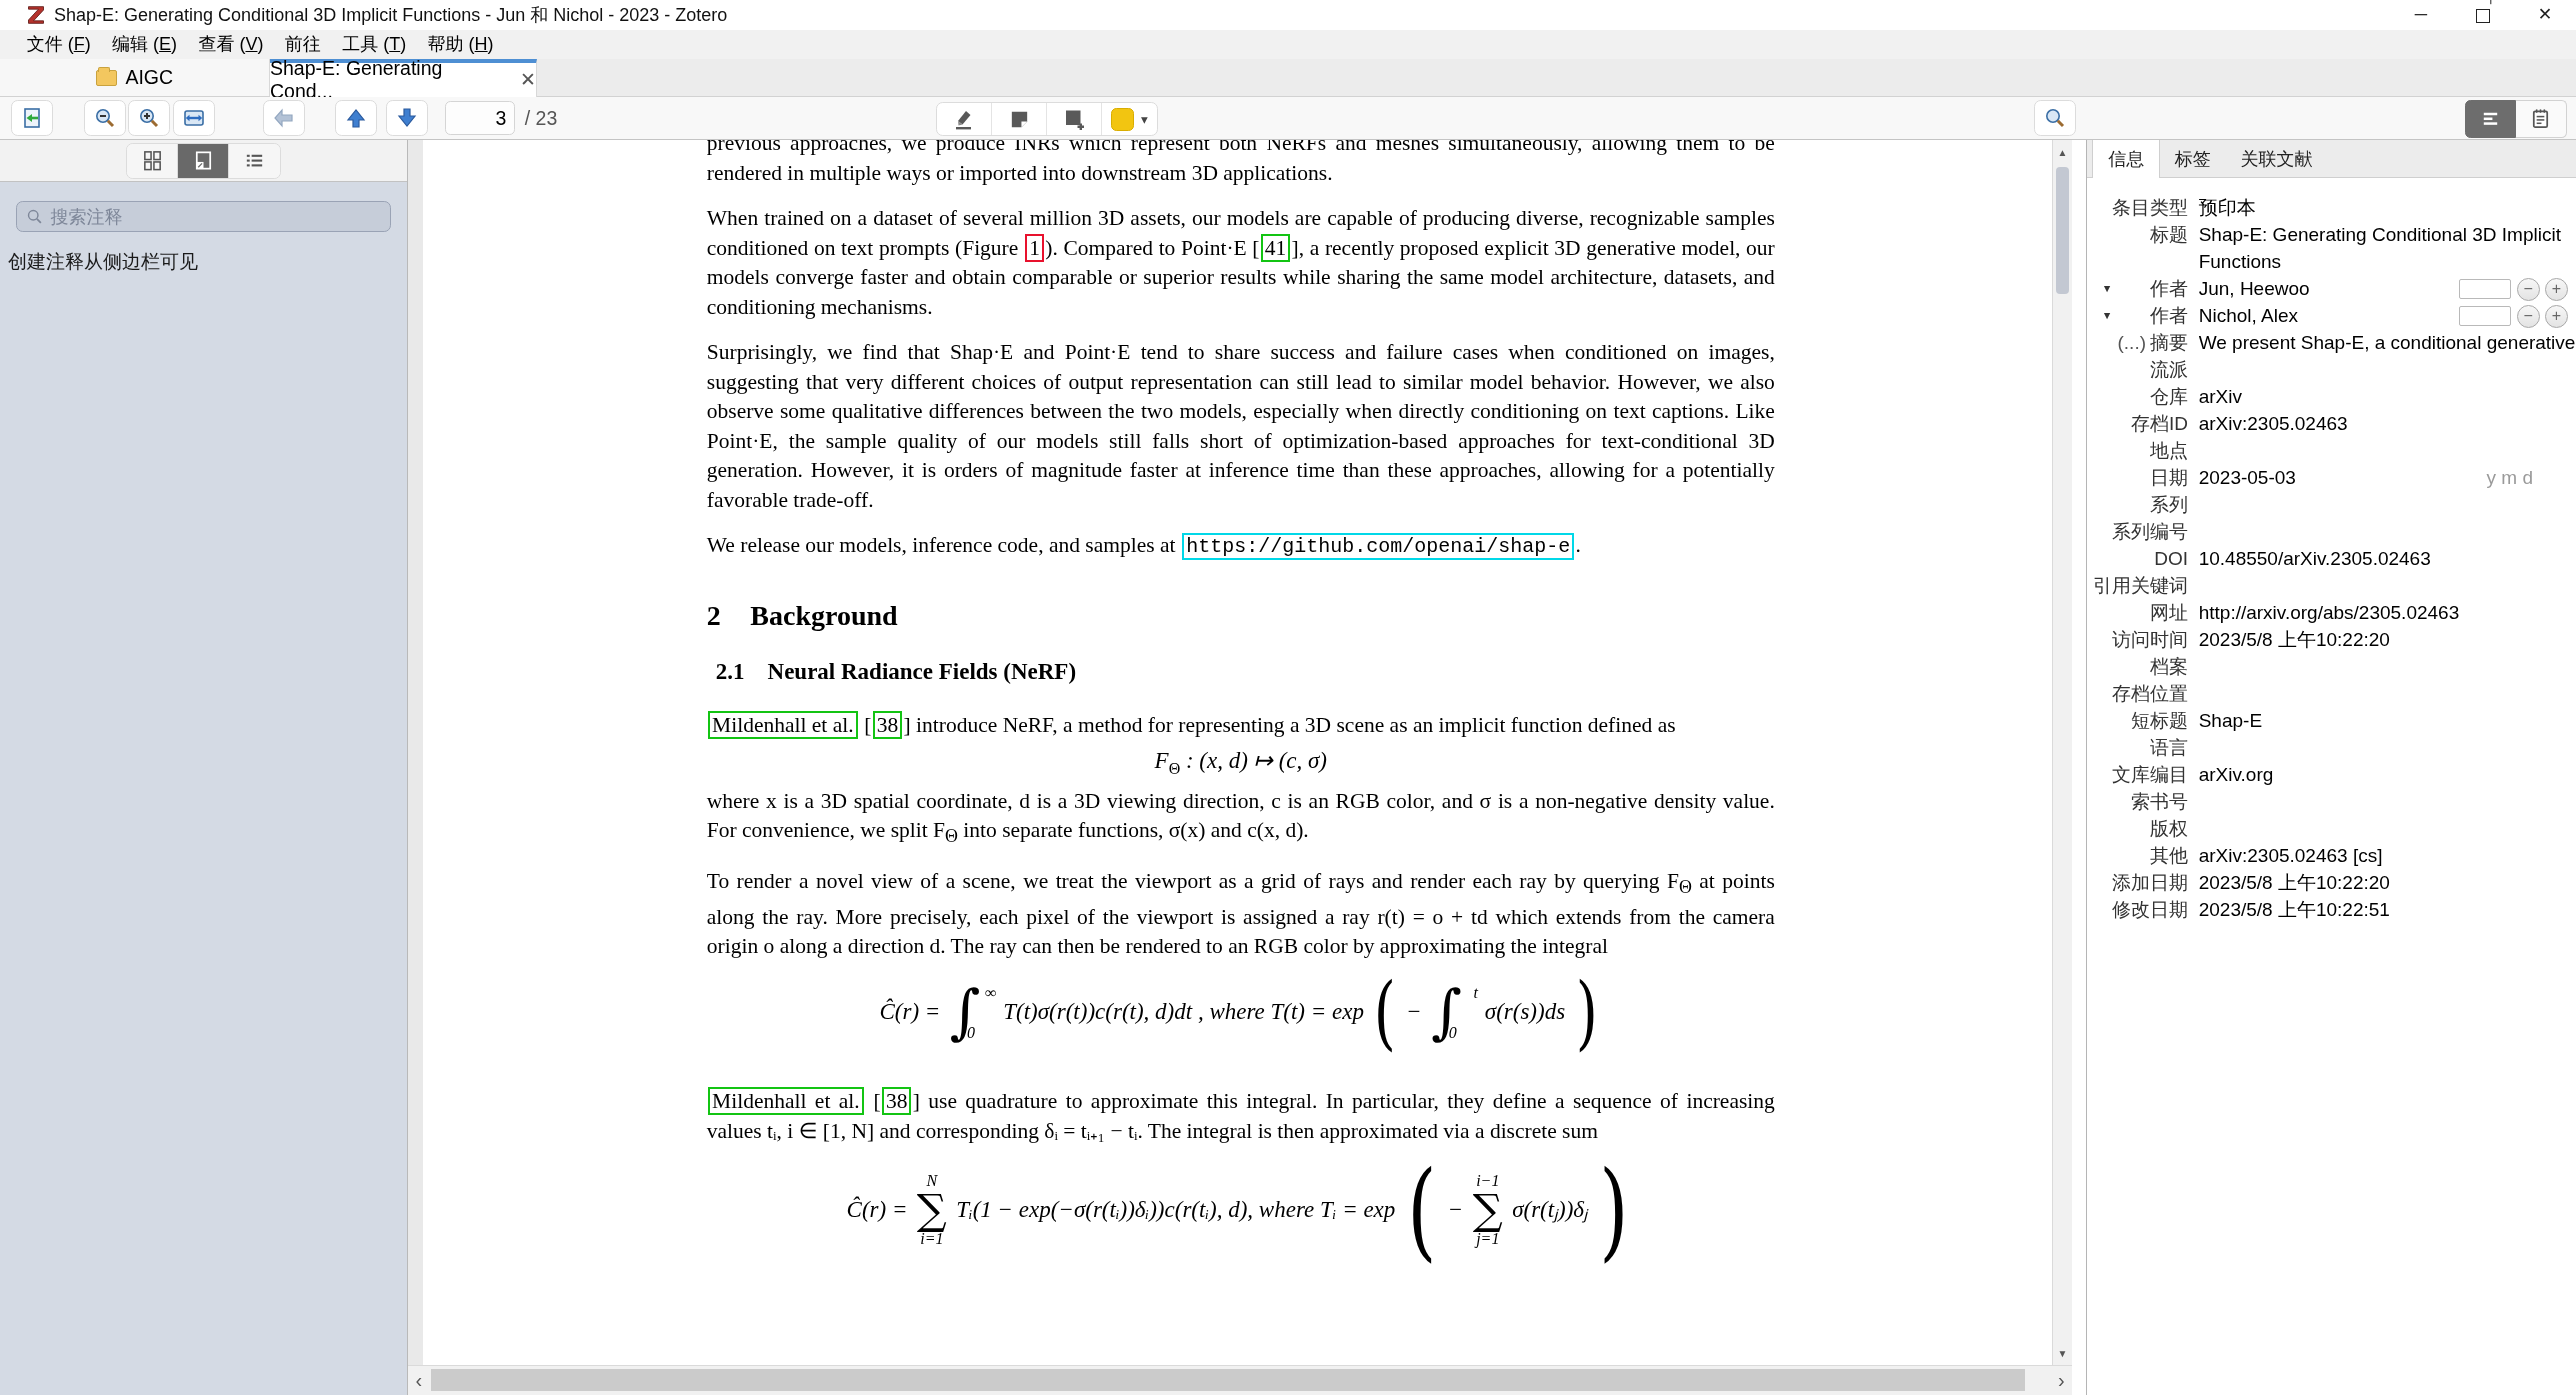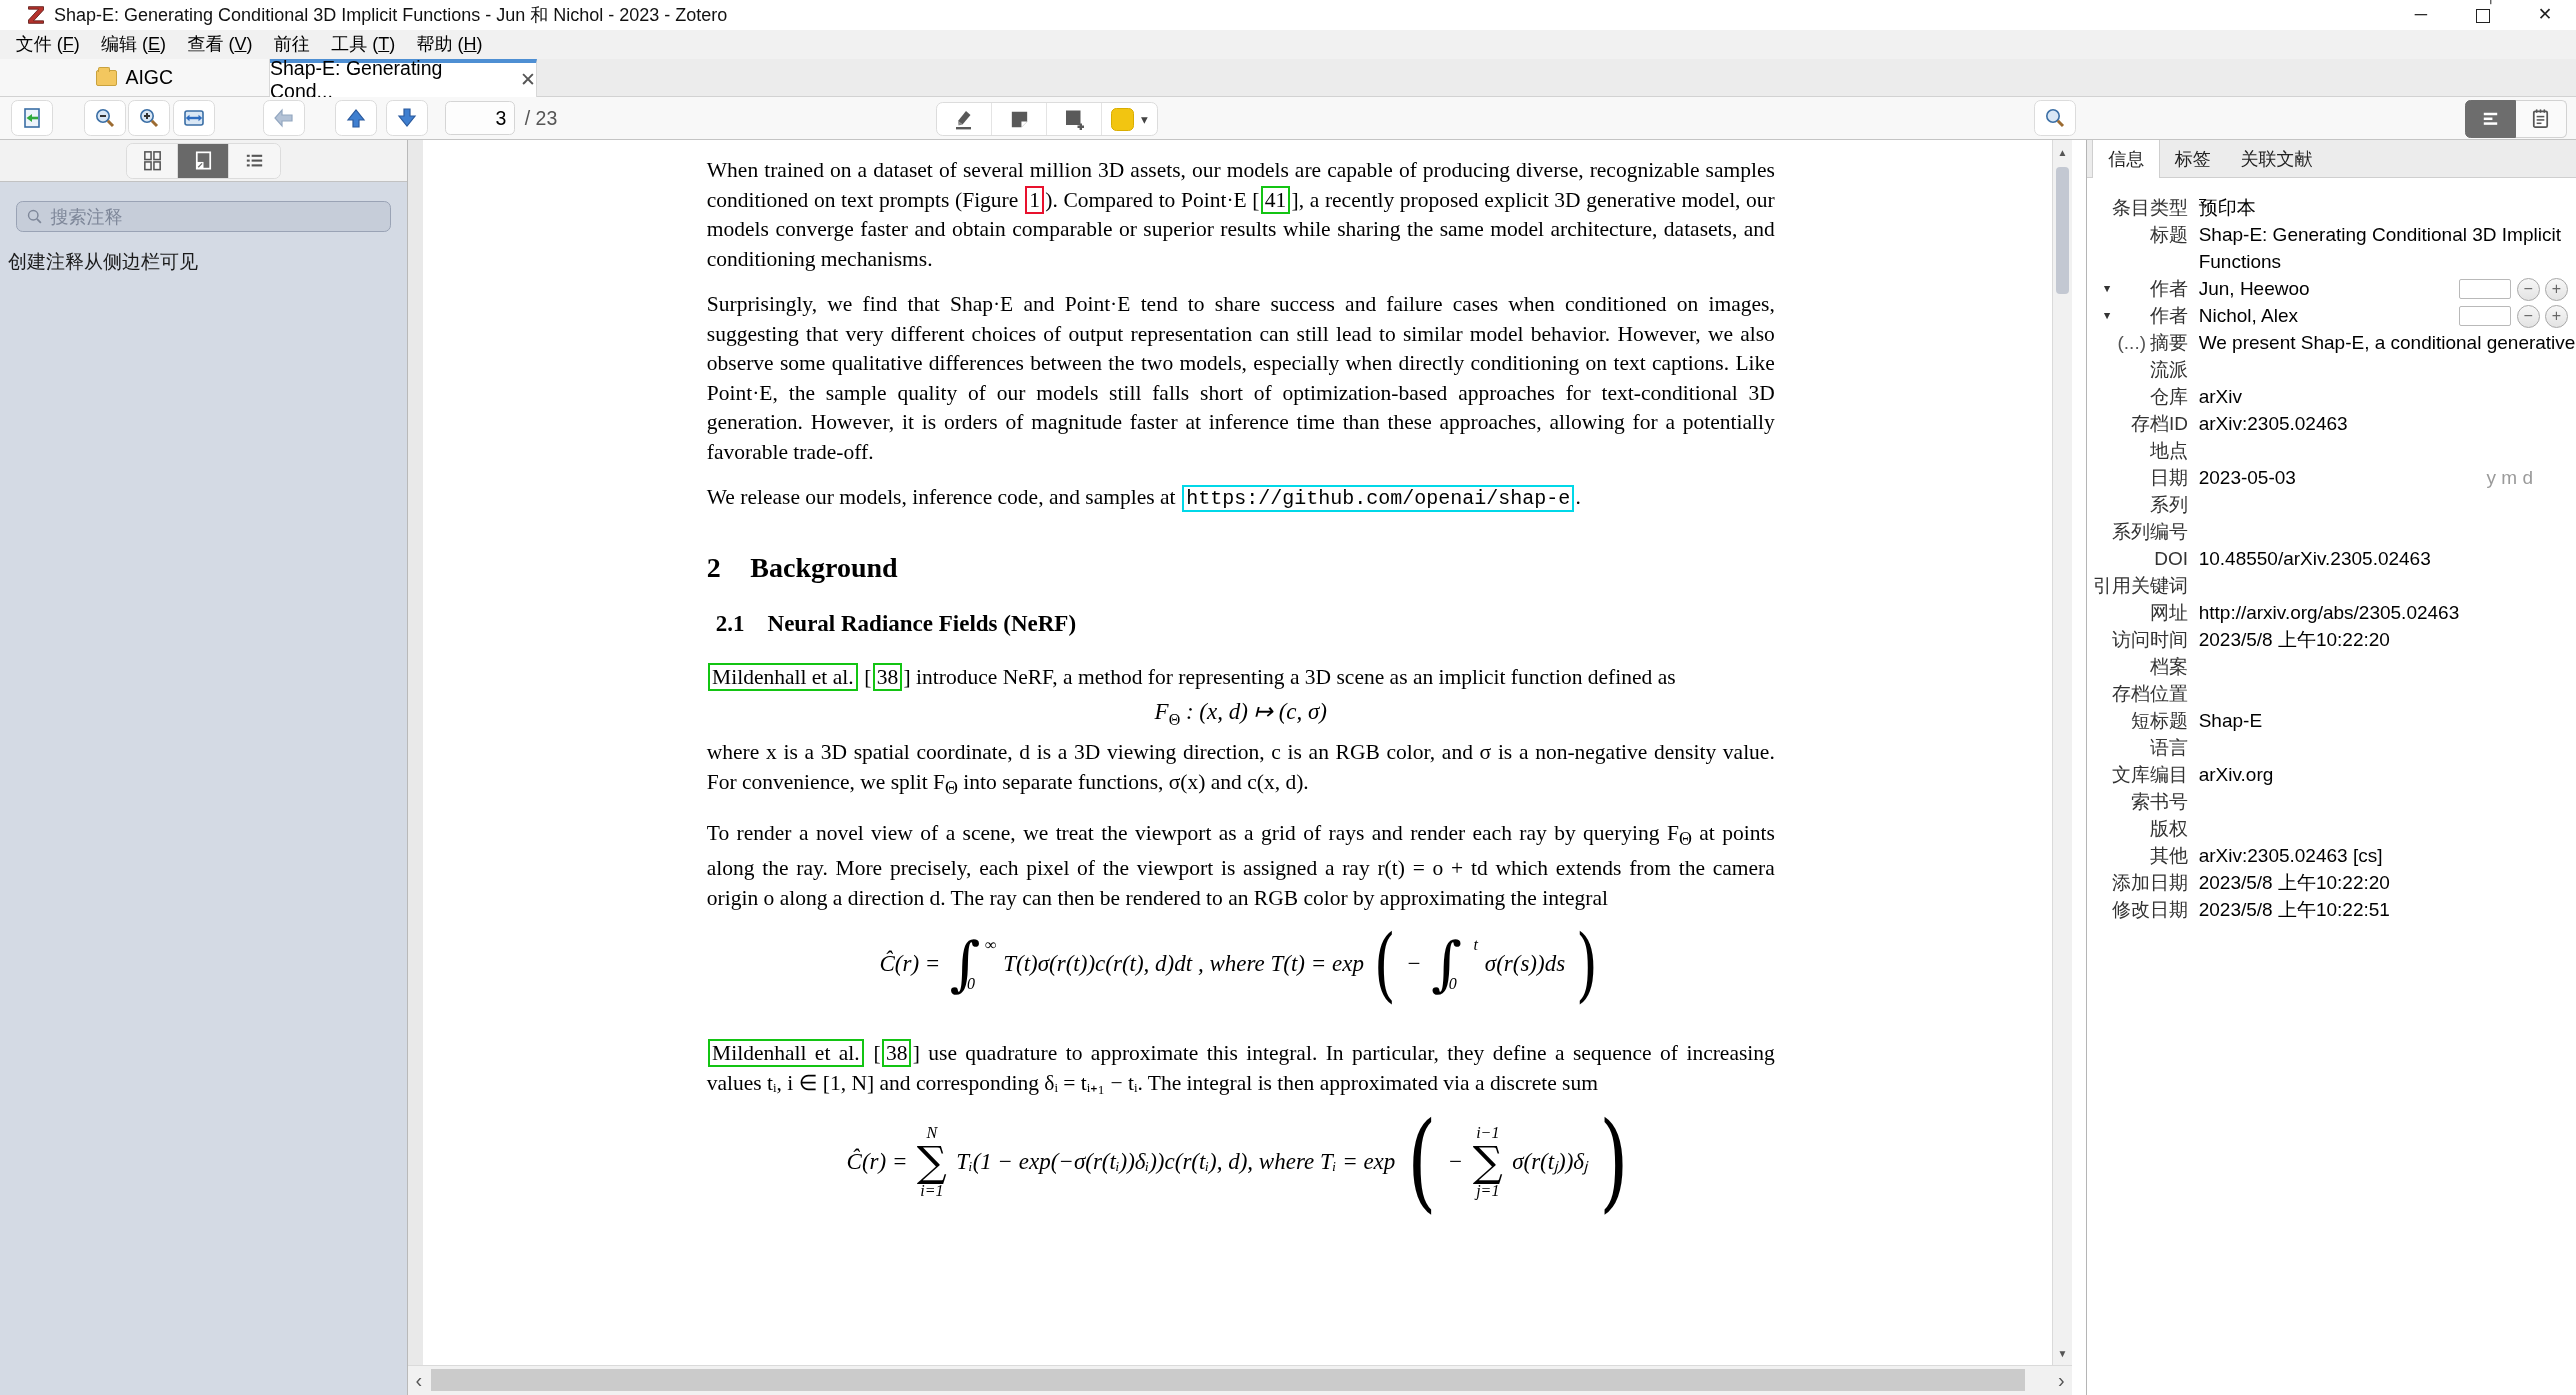--- a/index.html
+++ b/index.html
@@ -9,21 +9,21 @@
   
   .titlebar { height:29.5px; background:#fff; display:flex; align-items:center; padding-left:26px; position:relative; }
   .app-logo { width:20px; height:20px; margin-right:8px; flex:0 0 auto; }
   .title-text { font-size:18px; color:#111; white-space:nowrap; }
   .win-controls { position:absolute; right:0; top:0; height:29.5px; display:flex; }
   .win-btn { width:62px; height:29.5px; display:flex; align-items:center; justify-content:center; font-size:17.4px; color:#222; }
   .restore-glyph { width:13.4px; height:13.4px; border:1.7px solid #222; position:relative; background:#fff; margin-top:2.7px; }
   .restore-glyph::before { content:""; position:absolute; left:2.7px; bottom:2.7px; width:13.4px; height:13.4px; border:1.7px solid #222; border-bottom:none; border-left:none; background:transparent; transform:translate(0,-14.8px) translate(-2.7px,0); }
 
   
-  .menubar { height:29.5px; background:#f1f1f1; display:flex; align-items:center; padding-left:5px; font-size:18px; }
+  .menubar { height:29.5px; background:#f1f1f1; display:flex; align-items:center; padding-left:16px; font-size:18px; }
   .menu-item { padding:0 10.7px; height:100%; display:flex; align-items:center; white-space:nowrap; }
   .menu-item .u { text-decoration:underline; }
 
   
   .tabbar { height:38px; background:#ececec; display:flex; border-bottom:0.7px solid #d2d2d2; }
   .tab-lib { width:270px; background:#f7f7f7; border-right:0.7px solid #d8d8d8; display:flex; align-items:center; justify-content:center; gap:8px; font-size:19.5px; }
   .folder-icon { width:21.5px; height:16px; background:#f3c75f; border:0.7px solid #c9a23e; border-radius:2px; position:relative; }
   .folder-icon::before { content:""; position:absolute; top:-4px; left:1.3px; width:9.4px; height:4px; background:#f3c75f; border:0.7px solid #c9a23e; border-bottom:none; border-radius:2px 2px 0 0; }
   .tab-doc { width:267px; background:#fff; border-right:0.7px solid #d8d8d8; border-top:4.7px solid #4e8fd3; display:flex; align-items:center; justify-content:center; gap:10.7px; font-size:19.5px; margin-bottom:-0.7px; }
   .tab-close { font-size:19px; color:#555; }
@@ -329,20 +329,21 @@
       </div>
       <div class="empty-msg">创建注释从侧边栏可见</div>
     </div>
   </div>
 
   <div class="viewer-wrap">
     <div class="page-area">
       <div class="pdf-page">
         <div class="pdf-content">
 
+          <p class="first">previous approaches, we produce INRs which represent both NeRFs and meshes simultaneously, allowing them to be rendered in multiple ways or imported into downstream 3D applications.</p>
 
           <p><span>When trained on a dataset of several million 3D assets, our models are capable of producing diverse, recognizable samples conditioned on text prompts (Figure </span><span class="abox red">1</span><span>). Compared to Point·E [</span><span class="abox green">41</span><span>], a recently proposed explicit 3D generative model, our models converge faster and obtain comparable or superior results while sharing the same model architecture, datasets, and conditioning mechanisms.</span></p>
 
           <p>Surprisingly, we find that Shap·E and Point·E tend to share success and failure cases when conditioned on images, suggesting that very different choices of output representation can still lead to similar model behavior. However, we also observe some qualitative differences between the two models, especially when directly conditioning on text captions. Like Point·E, the sample quality of our models still falls short of optimization-based approaches for text-conditional 3D generation. However, it is orders of magnitude faster at inference time than these approaches, allowing for a potentially favorable trade-off.</p>
 
           <p><span>We release our models, inference code, and samples at </span><span class="abox cyan mono">https://github.com/openai/shap-e</span><span>.</span></p>
 
           <div class="h2"><span class="num">2</span><span>Background</span></div>
 
           <div class="h3"><span class="num">2.1</span><span>Neural Radiance Fields (NeRF)</span></div>

